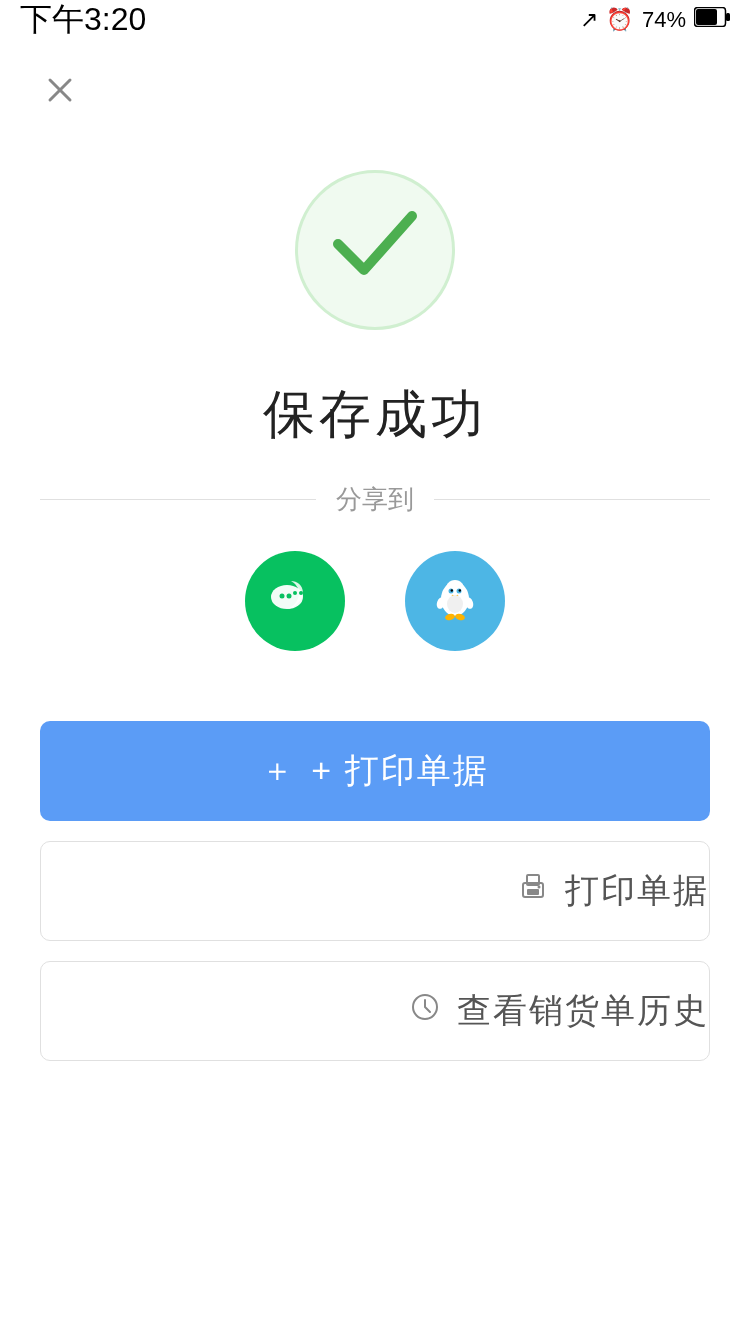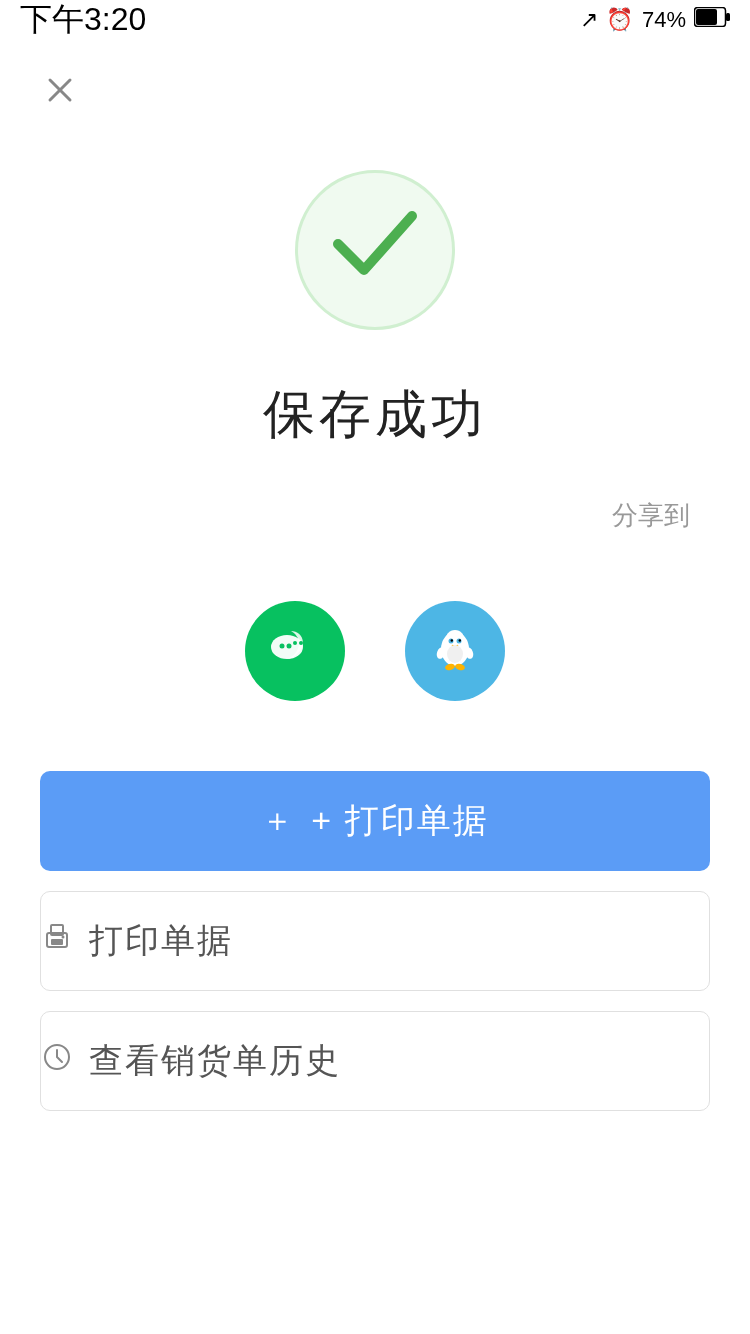--- a/index.html
+++ b/index.html
@@ -85,31 +85,30 @@
       font-size: 80px;
       color: #4caf50;
       line-height: 1;
     }
 
     
     .success-title {
       font-size: 52px;
       font-weight: 400;
       color: #222222;
-      margin-bottom: 48px;
+      margin-bottom: 32px;
       letter-spacing: 4px;
     }
 
     
     .share-section {
       width: 100%;
       display: flex;
-      align-items: flex-end;
-      margin-bottom: 68px;
-      flex-direction: column;
+      align-items: center;
+      margin-bottom: 34px;
     }
     .divider-line {
       flex: 1;
       height: 1px;
       background: #e0e0e0;
     }
     .share-label {
       font-size: 26px;
       color: #999999;
       padding: 0 20px;
@@ -164,21 +163,21 @@
     .btn-secondary {
       width: 100%;
       height: 100px;
       background: #ffffff;
       border: 1px solid #e0e0e0;
       border-radius: 10px;
       font-size: 34px;
       color: #555555;
       display: flex;
       align-items: center;
-      justify-content: flex-start;
+      justify-content: flex-end;
       gap: 16px;
       cursor: pointer;
       letter-spacing: 2px;
     }
 
     .btn-icon {
       font-size: 32px;
       color: inherit;
     }
 

